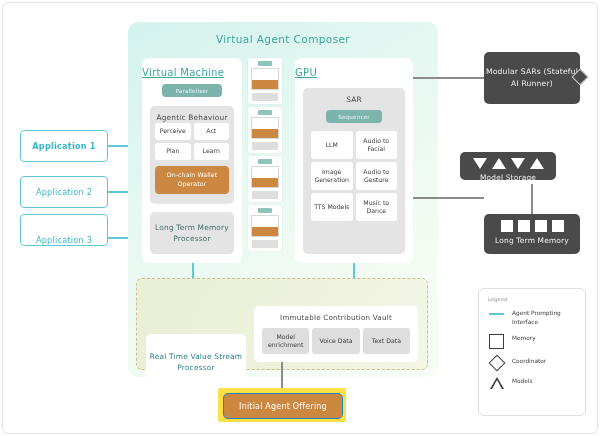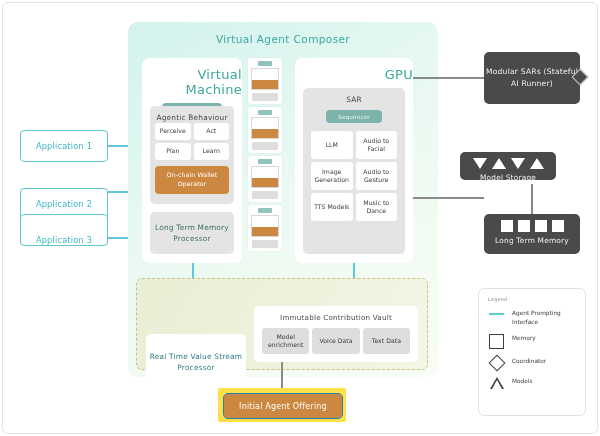--- a/index.html
+++ b/index.html
@@ -34,21 +34,21 @@
   .instructions .sub{
     font-size:4.6px;color:#6d6d6d;text-align:center;line-height:1.5;
   }
 
   
   .appbox{
     left:20px;width:88px;height:32px;
     border:1.5px solid #5ec8d8;border-radius:4px;background:#fff;
     color:#3ab6c9;font-size:8.2px;letter-spacing:.2px;
   }
-  .app1{top:130px;} .app2{top:176px;margin-top:12px;} .app3{top:214px;align-items:flex-end;}
+  .app1{top:130px;font-weight:bold;} .app2{top:176px;} .app3{top:214px;align-items:flex-end;}
 
   
   .appline{left:108px;height:1.6px;background:#5ec8d8;width:22px;}
   .al1{top:145px;} .al2{top:191px;} .al3{top:237px;}
 
   
   .composer{
     left:128px;top:22px;width:310px;height:355px;
     border-radius:10px;
     background:linear-gradient(150deg,#d3f2ee 0%,#e6f8f2 38%,#f2fbf2 70%,#f7fdf4 100%);
@@ -57,22 +57,22 @@
     left:128px;top:33px;width:310px;
     font-size:10.5px;color:#3ba89c;letter-spacing:.4px;
   }
 
   
   .panel{background:#fff;border-radius:7px;}
   .vm{left:142px;top:58px;width:100px;height:205px;}
   .gpu{left:295px;top:58px;width:118px;height:205px;}
 
   .panel-h{
-    font-size:13px;color:#3ba89c;letter-spacing:.3px;
-    text-align:right;margin-top:9px;
+    font-size:10px;color:#3ba89c;letter-spacing:.3px;
+    text-align:left;margin-top:9px;text-decoration:underline;
   }
   .pill{
     margin:6px auto 0;width:60px;height:13px;border-radius:4px;
     background:#7cb3aa;color:#eafaf6;font-size:5.6px;letter-spacing:.2px;
   }
   .pill.wide{width:56px;}
 
   .grayblock{background:#e4e4e4;border-radius:5px;}
   .ag{left:150px;top:106px;width:84px;height:98px;}
   .sarblock{left:303px;top:88px;width:102px;height:166px;}

